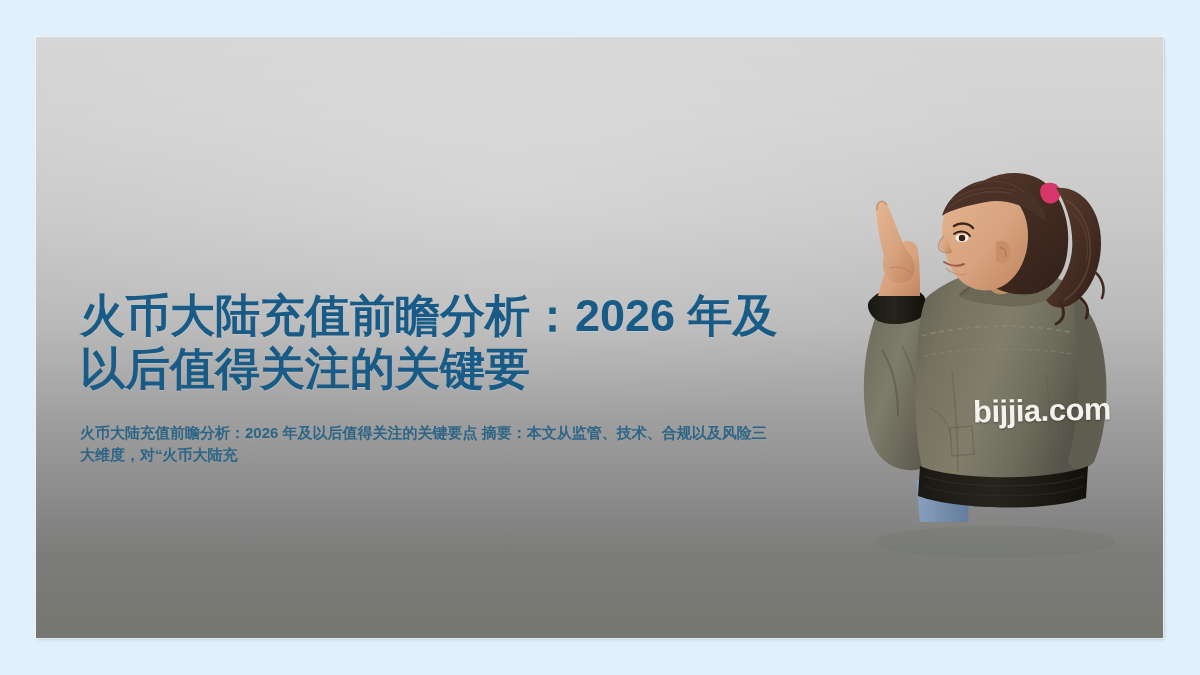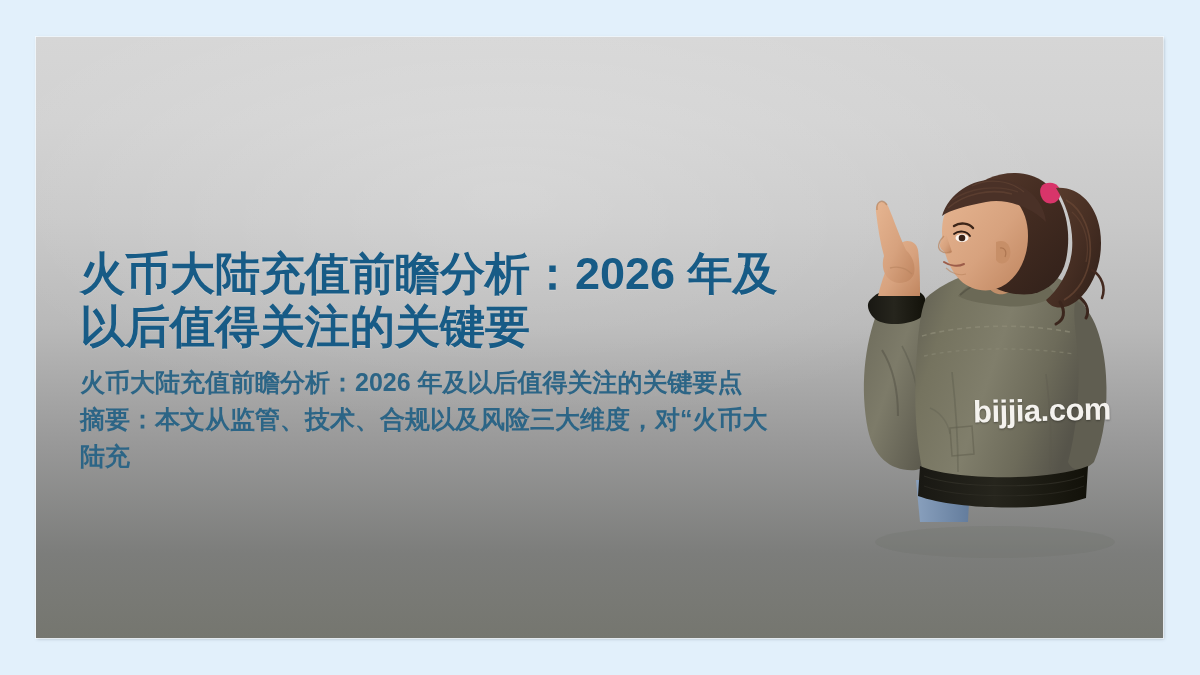--- a/index.html
+++ b/index.html
@@ -54,25 +54,26 @@
     z-index:4;
   }
 
   #slide-title {
     font-size:45px;
     line-height:1.18;
     font-weight:bold;
     color:#175b86;
     letter-spacing:0px;
     text-shadow:0 1px 0 rgba(255,255,255,.18);
+    margin-top:42px;
   }
 
   #slide-subtitle {
-    margin-top:11px;
-    font-size:25px;
+    margin-top:27px;
+    font-size:15px;
     line-height:1.47;
     font-weight:bold;
     color:#2c6586;
     max-width:690px;
   }
 
   
   #photo {
     position:absolute;
     left:784px; top:113px;

